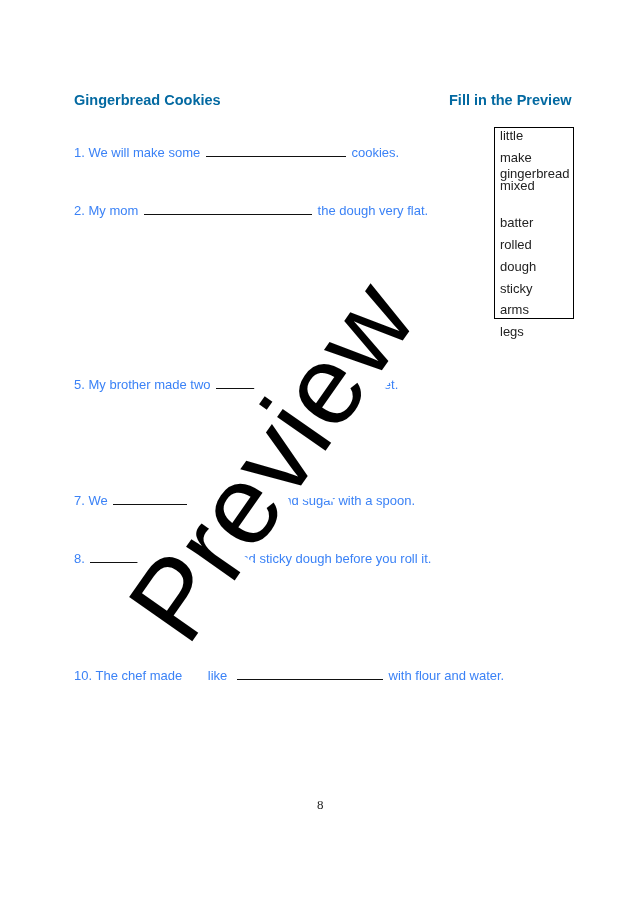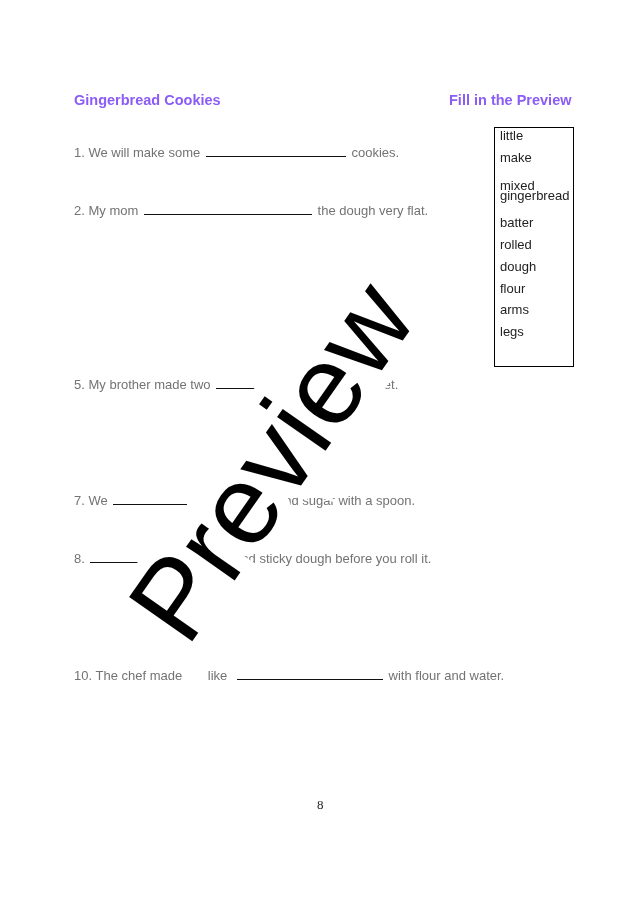--- a/index.html
+++ b/index.html
@@ -1,29 +1,29 @@
 <!DOCTYPE html>
 <html><head>
 <meta charset="utf-8">
 <style>
   html, body { margin: 0; padding: 0; background: #ffffff; }
   body { width: 638px; height: 903px; position: relative; overflow: hidden;
          font-family: "Liberation Sans", sans-serif; color: #111; }
   .page { position: absolute; inset: 0; background: #fff; }
   .title-left, .title-right {
-    position: absolute; top: 92px; font-weight: bold; font-size: 14.5px; color: #8b5cf6;
+    position: absolute; top: 92px; font-weight: bold; font-size: 14.5px; color: #0369a1;
   }
   .title-left { left: 74px; }
   .title-right { left: 449px; }
   .q {
-    position: absolute; left: 74px; font-size: 13px; color: #737373; white-space: nowrap;
+    position: absolute; left: 74px; font-size: 13px; color: #3b82f6; white-space: nowrap;
   }
   .blank { display: inline-block; border-bottom: 1px solid #111; height: 12px; vertical-align: baseline; margin: 0 2px; }
   .wordbank {
-    position: absolute; left: 494px; top: 127px; width: 80px; height: 240px;
+    position: absolute; left: 494px; top: 127px; width: 80px; height: 192px;
     border: 1.5px solid #000; box-sizing: border-box;
   }
   .wordbank .word {
     position: absolute; left: 5px; font-size: 13px; color: #222;
   }
   .pagenum {
     position: absolute; left: 317px; top: 797px; font-family: "Liberation Serif", serif;
     font-size: 13px; color: #222;
   }
   .watermark {
@@ -91,26 +91,26 @@
     <span>10.</span>
     <span>The chef made</span>
     <span style="margin-left:22px">like</span>
     <span class="blank" style="width:146px; margin-left:6px"></span>
     <span>with flour and water.</span>
   </div>
 
   <div class="wordbank">
     <div class="word" style="top:0px">little</div>
     <div class="word" style="top:22px">make</div>
-    <div class="word" style="top:60px">gingerbread</div>
+    <div class="word" style="top:38px">gingerbread</div>
     <div class="word" style="top:50px">mixed</div>
     <div class="word" style="top:87px">batter</div>
     <div class="word" style="top:109px">rolled</div>
     <div class="word" style="top:131px">dough</div>
-    <div class="word" style="top:153px">flour</div>
+    <div class="word" style="top:153px">sticky</div>
     <div class="word" style="top:174px">arms</div>
     <div class="word" style="top:196px">legs</div>
   </div>
 
   <div class="pagenum">8</div>
 
   <div class="wm-knock">Preview</div>
   <div class="watermark">Preview</div>
 </div>
 

